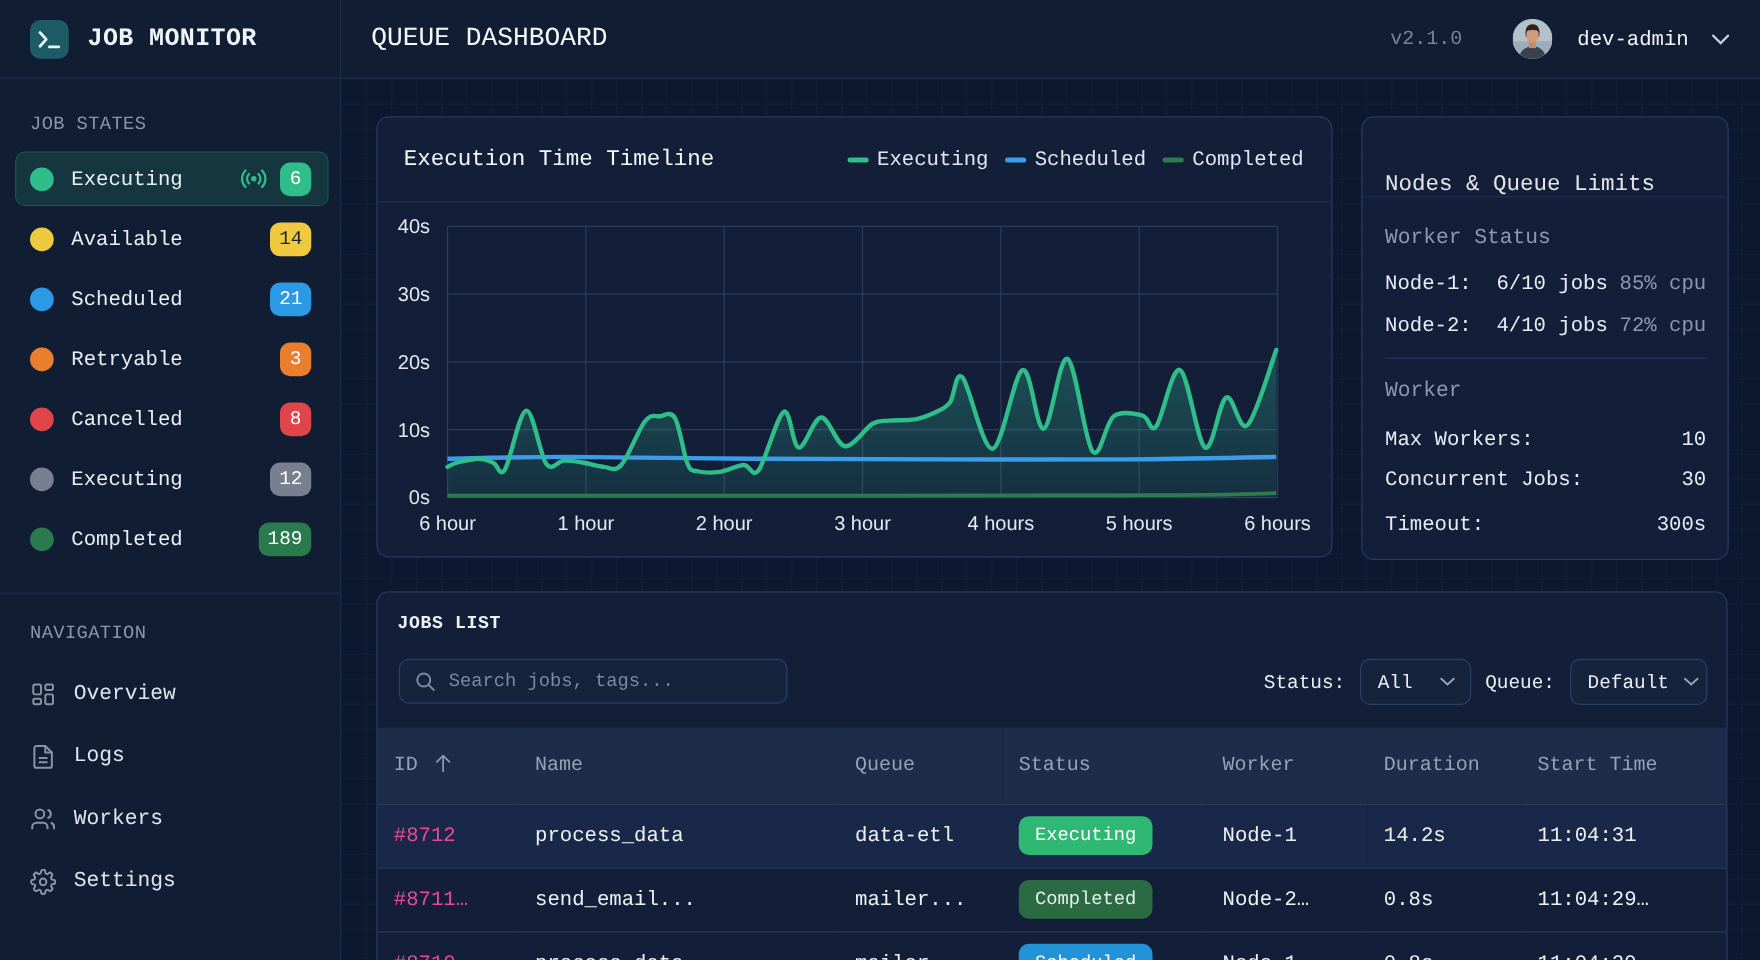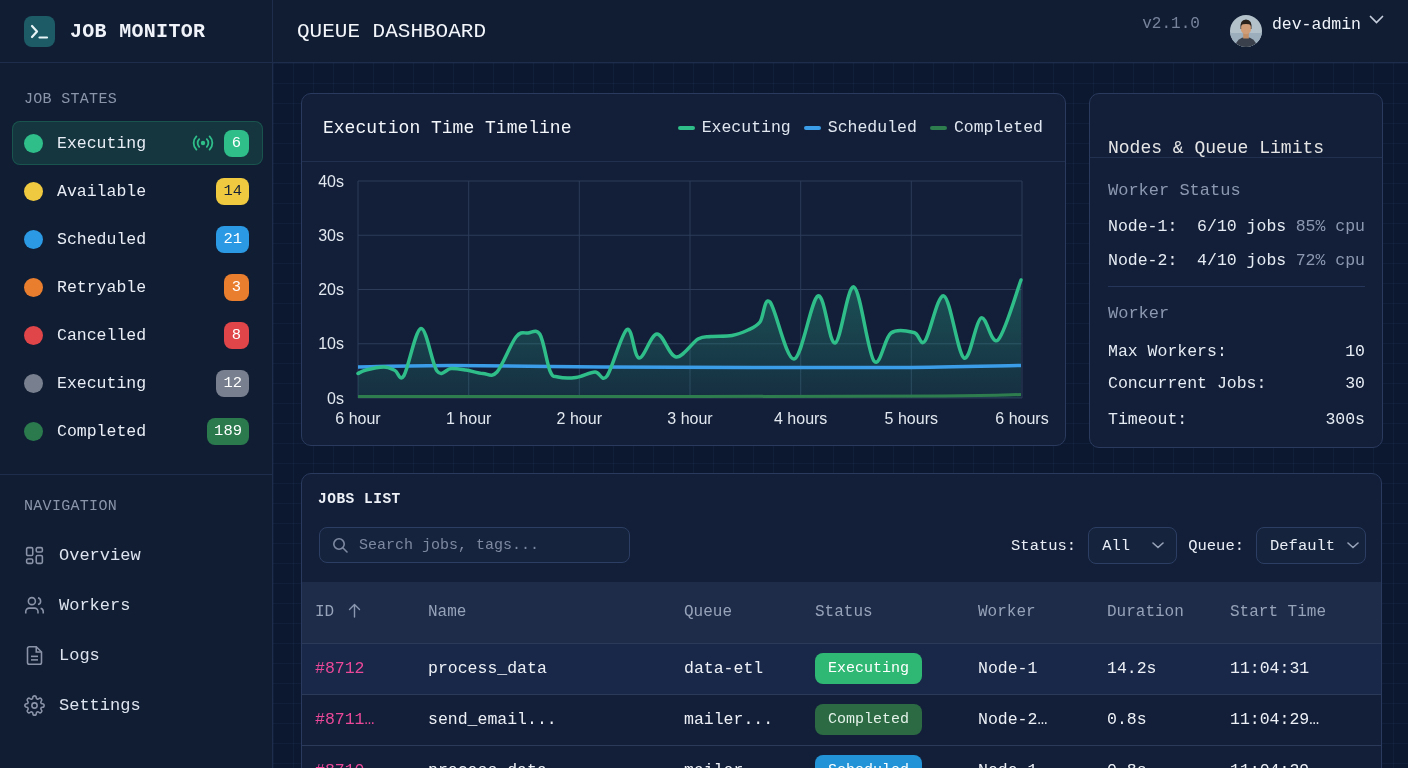--- a/index.html
+++ b/index.html
@@ -22,21 +22,21 @@
   display:flex; align-items:center; justify-content:center; font-size:15.5px;
   color:#fff; padding:0 7px; }
 #nav-sec { border-top:1px solid #1e2d4c; margin-top:21px; padding-top:23px; }
 .nav-item { height:50px; display:flex; align-items:center; padding-left:24px; }
 .nav-item svg { width:21px; height:21px; stroke:#8a93a8; fill:none; stroke-width:1.8; }
 .nav-name { margin-left:14px; font-size:17px; color:#dde4ef; }
 
 #topbar { position:absolute; left:273px; top:0; width:1135px; height:63px; background:#111d33;
   border-bottom:1px solid #1e2d4c; display:flex; align-items:center; }
 #tb-title { margin-left:24px; font-size:21px; font-weight:normal; letter-spacing:0px; color:#f3f6fb; }
-#tb-right { position:absolute; right:24px; display:flex; align-items:flex-start; }
+#tb-right { position:absolute; right:24px; display:flex; align-items:center;gap:10px; }
 #tb-ver { color:#76839b; font-size:16px; margin-right:30px; }
 #avatar { width:32px; height:32px; border-radius:50%; overflow:hidden; }
 #tb-user { margin-left:10px; font-size:16.5px; color:#f0f4fa; }
 #tb-chev { margin-left:8px; }
 
 #main { position:absolute; left:273px; top:63px; width:1135px; height:705px;
   background-color:#0c1830;
   background-image:linear-gradient(rgba(80,115,180,0.075) 1px, transparent 1px),
                    linear-gradient(90deg, rgba(80,115,180,0.075) 1px, transparent 1px);
   background-size:20px 20px; }
@@ -132,35 +132,35 @@
       <svg viewBox="0 0 24 24">
           <rect x="3" y="3" width="7" height="9" rx="1.5"></rect>
           <rect x="14" y="3" width="7" height="5" rx="1.5"></rect>
           <rect x="14" y="12" width="7" height="9" rx="1.5"></rect>
           <rect x="3" y="16" width="7" height="5" rx="1.5"></rect>
         </svg>
       <div class="nav-name">Overview</div>
     </div>
     <div class="nav-item">
       <svg viewBox="0 0 24 24">
+          <path d="M14 2 H6 a2 2 0 0 0 -2 2 v16 a2 2 0 0 0 2 2 h12 a2 2 0 0 0 2 -2 V8 Z"></path>
+          <path d="M14 2 v6 h6"></path>
+          <line x1="8" y1="13" x2="16" y2="13"></line>
+          <line x1="8" y1="17" x2="16" y2="17"></line>
+        </svg>
+      <div class="nav-name">Logs</div>
+    </div>
+    <div class="nav-item">
+      <svg viewBox="0 0 24 24">
           <path d="M16 21 v-2 a4 4 0 0 0 -4 -4 H6 a4 4 0 0 0 -4 4 v2"></path>
           <circle cx="9" cy="7" r="4"></circle>
           <path d="M22 21 v-2 a4 4 0 0 0 -3 -3.87"></path>
           <path d="M16 3.13 a4 4 0 0 1 0 7.75"></path>
         </svg>
       <div class="nav-name">Workers</div>
-    </div>
-    <div class="nav-item">
-      <svg viewBox="0 0 24 24">
-          <path d="M14 2 H6 a2 2 0 0 0 -2 2 v16 a2 2 0 0 0 2 2 h12 a2 2 0 0 0 2 -2 V8 Z"></path>
-          <path d="M14 2 v6 h6"></path>
-          <line x1="8" y1="13" x2="16" y2="13"></line>
-          <line x1="8" y1="17" x2="16" y2="17"></line>
-        </svg>
-      <div class="nav-name">Logs</div>
     </div>
     <div class="nav-item">
       <svg viewBox="0 0 24 24">
           <circle cx="12" cy="12" r="3"></circle>
           <path d="M19.4 15a1.65 1.65 0 0 0 .33 1.82l.06.06a2 2 0 0 1-2.83 2.83l-.06-.06a1.65 1.65 0 0 0-1.82-.33 1.65 1.65 0 0 0-1 1.51V21a2 2 0 0 1-4 0v-.09A1.65 1.65 0 0 0 9 19.4a1.65 1.65 0 0 0-1.82.33l-.06.06a2 2 0 0 1-2.83-2.83l.06-.06a1.65 1.65 0 0 0 .33-1.82 1.65 1.65 0 0 0-1.51-1H3a2 2 0 0 1 0-4h.09A1.65 1.65 0 0 0 4.6 9a1.65 1.65 0 0 0-.33-1.82l-.06-.06a2 2 0 0 1 2.83-2.83l.06.06a1.65 1.65 0 0 0 1.82.33H9a1.65 1.65 0 0 0 1-1.51V3a2 2 0 0 1 4 0v.09a1.65 1.65 0 0 0 1 1.51 1.65 1.65 0 0 0 1.82-.33l.06-.06a2 2 0 0 1 2.83 2.83l-.06.06a1.65 1.65 0 0 0-.33 1.82V9a1.65 1.65 0 0 0 1.51 1H21a2 2 0 0 1 0 4h-.09a1.65 1.65 0 0 0-1.51 1z"></path>
         </svg>
       <div class="nav-name">Settings</div>
     </div>
   </div>
 </div>

